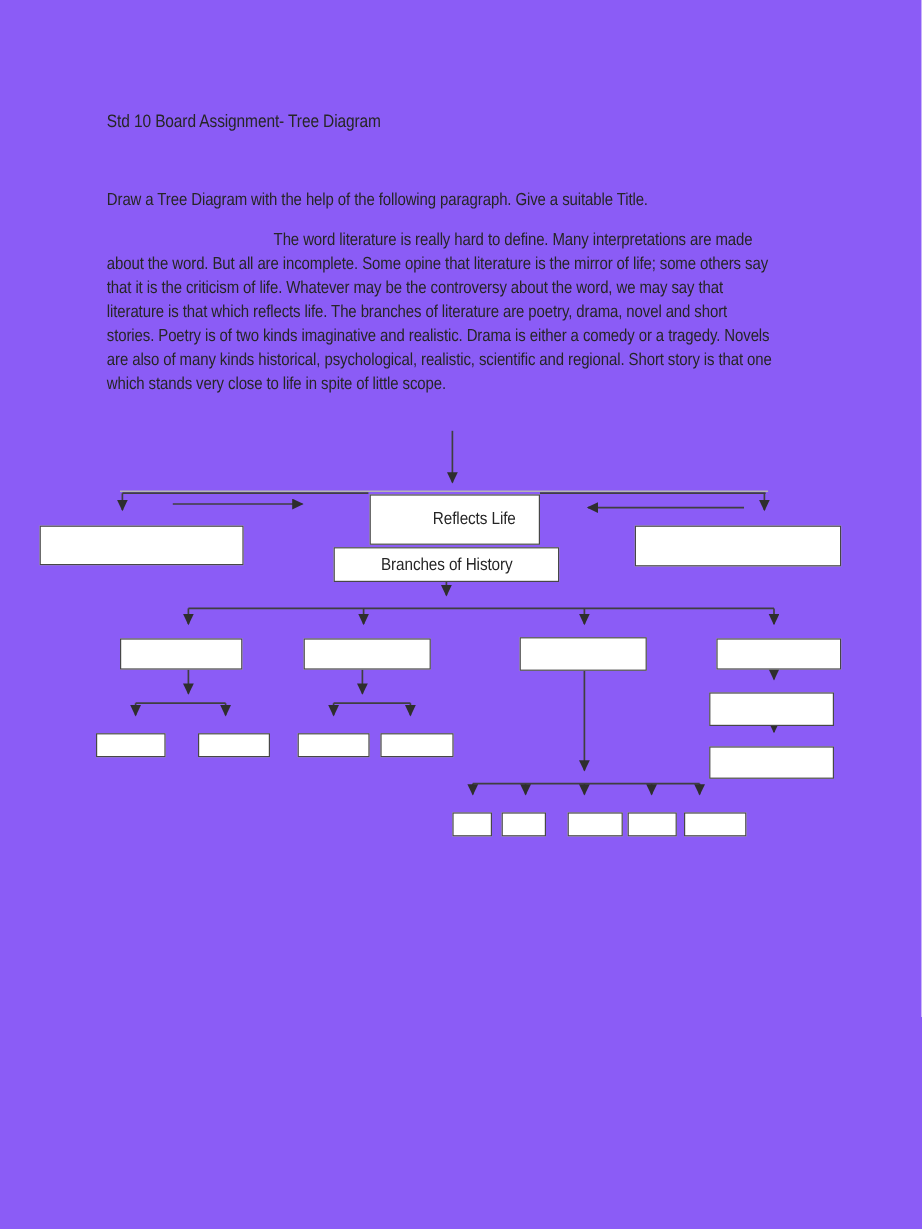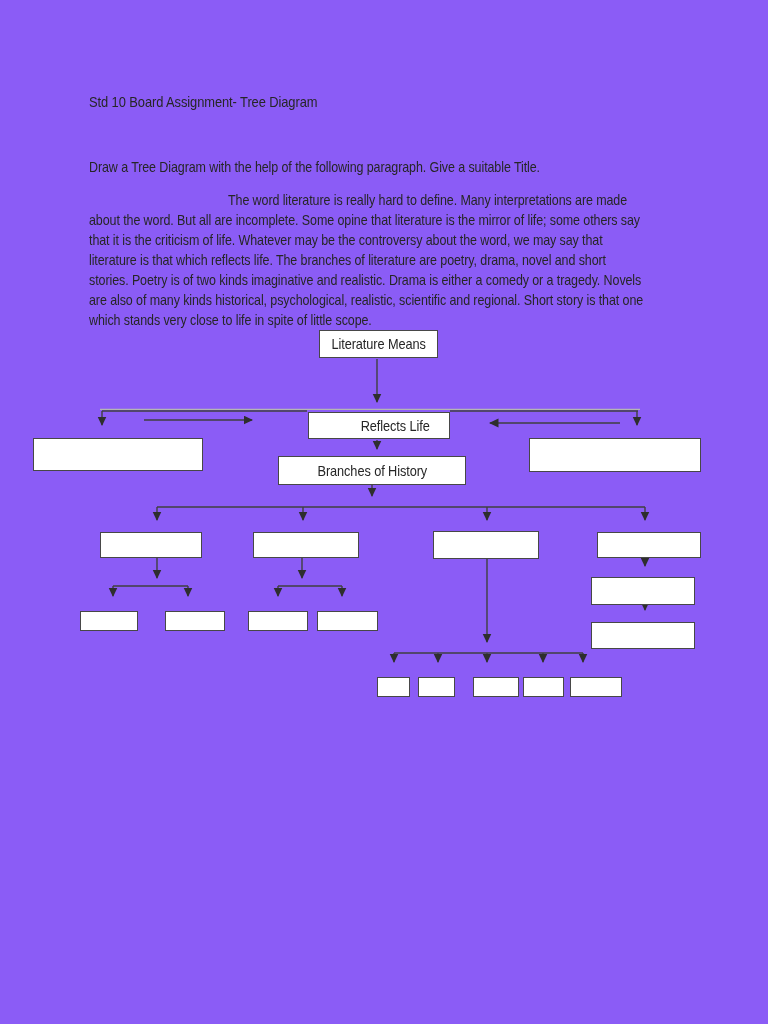--- a/index.html
+++ b/index.html
@@ -111,24 +111,21 @@
       <path d="M438 653 V662" marker-end="url(#ah)"></path>
       <path d="M487 653 V662" marker-end="url(#ah)"></path>
       <path d="M543 653 V662" marker-end="url(#ah)"></path>
       <path d="M583 653 V662" marker-end="url(#ah)"></path>
 
       <path d="M645 558 V566" marker-end="url(#ah)"></path>
       <path d="M645 605 V610" marker-end="url(#ah)"></path>
     </g>
   </svg>
 
-  <div class="dbox labeled" style="left:319px; top:330px; width:119px; height:28px;">
-    <span>Literature Means</span>
-  </div>
-  <div class="dbox labeled" style="left:308px; top:412px; width:142px; height:27px;padding-left:32px;">
+  <div class="dbox labeled" style="left:308px; top:412px; width:142px; height:42px;padding-left:32px;">
     <span>Reflects Life</span>
   </div>
   <div class="dbox labeled" style="left:278px; top:456px; width:188px; height:29px;justify-content:center;">
     <span>Branches of History</span>
   </div>
 
   <div class="dbox" style="left:33px;  top:438px; width:170px; height:33px;"></div>
   <div class="dbox" style="left:529px; top:438px; width:172px; height:34px;"></div>
 
   <div class="dbox" style="left:100px; top:532px; width:102px; height:26px;"></div>

